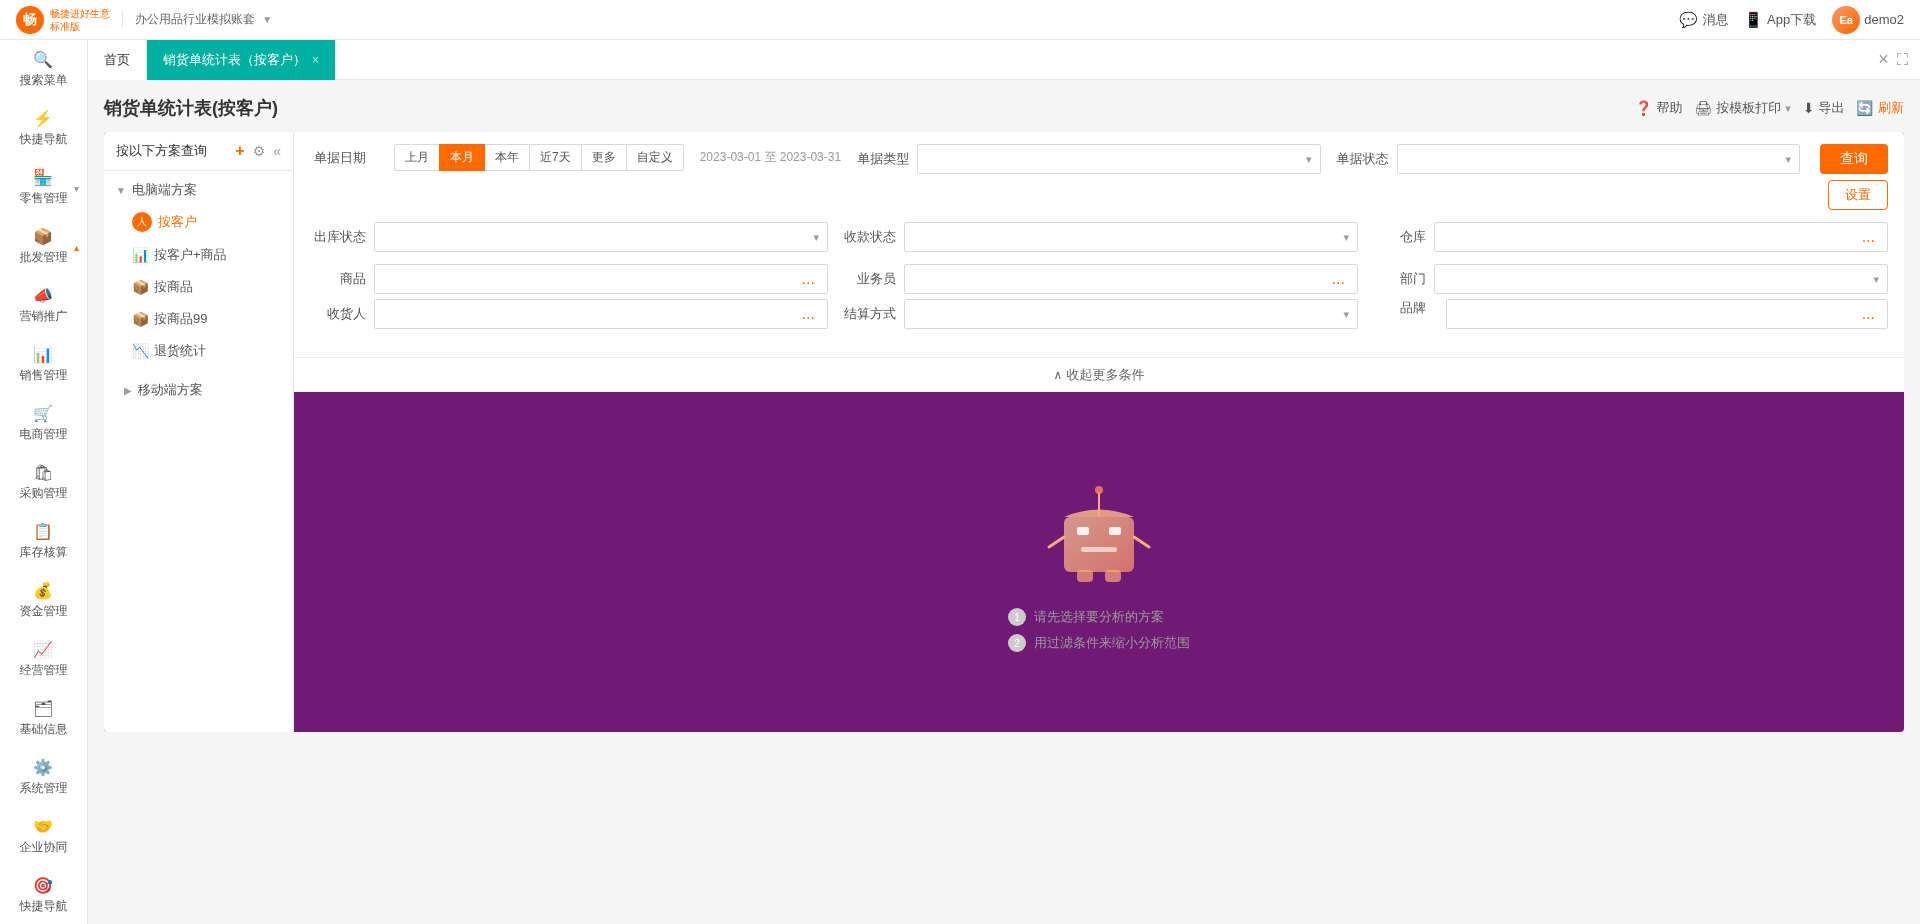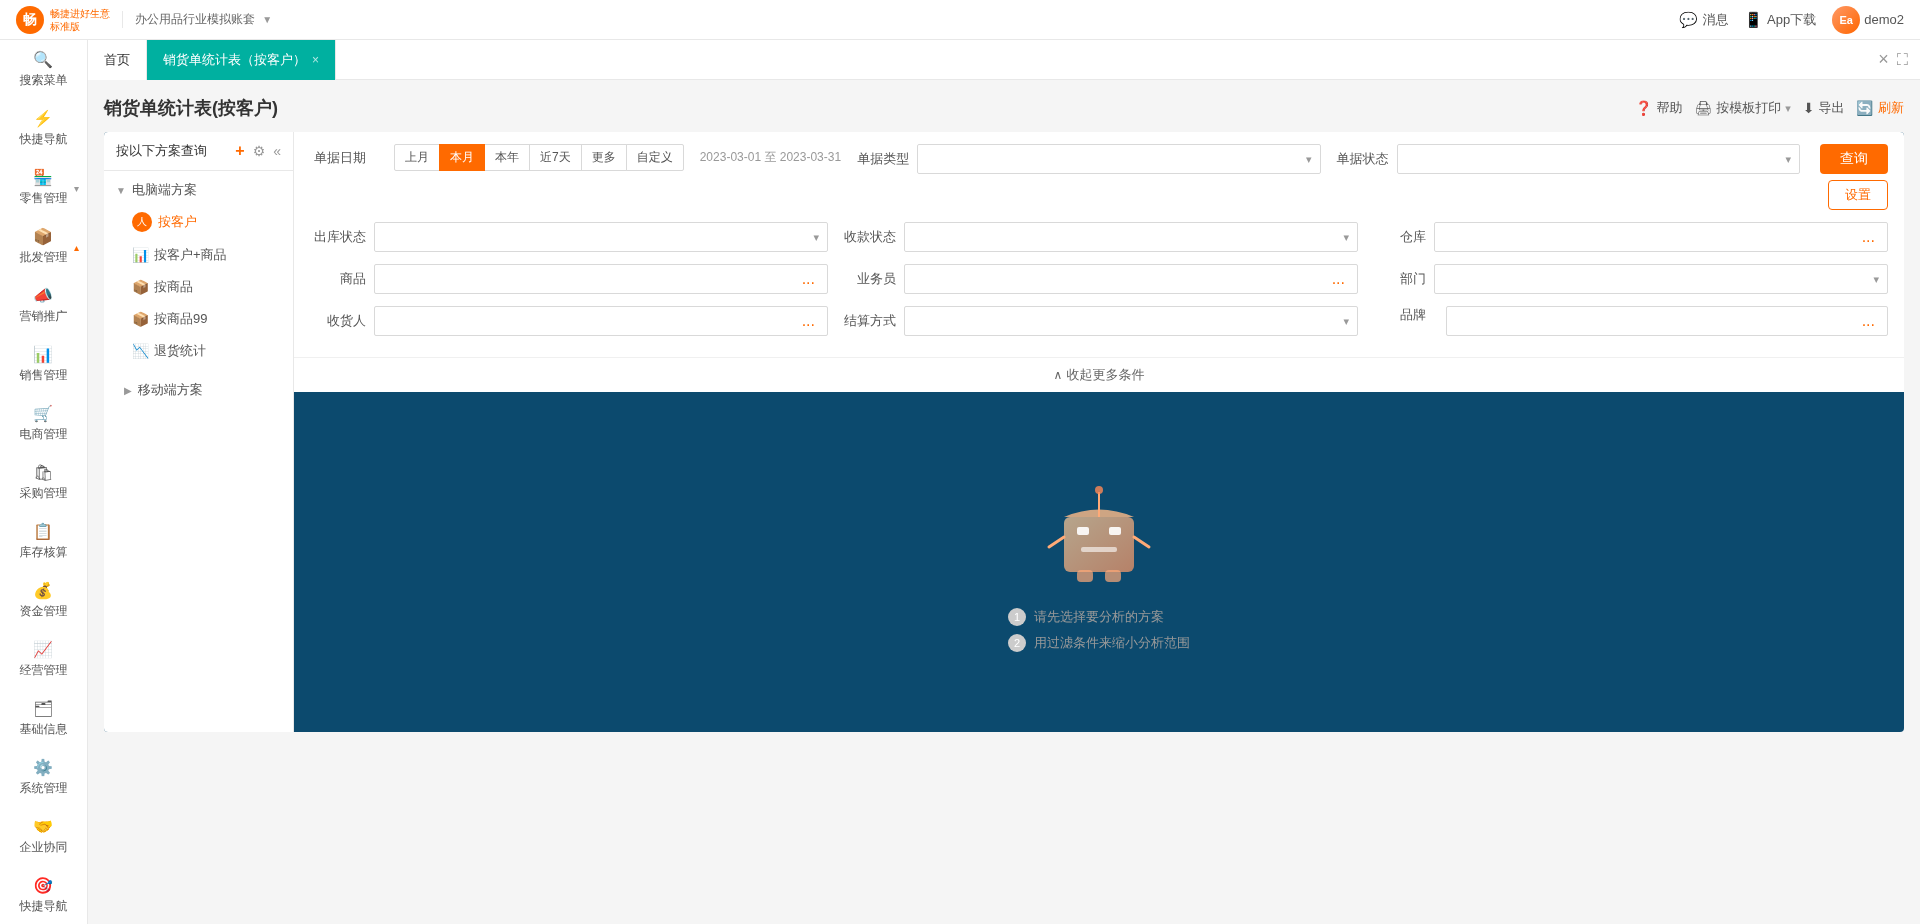--- a/index.html
+++ b/index.html
@@ -42,21 +42,21 @@
     .page-inner { padding: 16px; }
 
     
     .page-header { display: flex; align-items: center; justify-content: space-between; margin-bottom: 12px; }
     .page-title { font-size: 18px; font-weight: bold; color: #333; }
     .page-actions { display: flex; align-items: center; gap: 12px; }
     .page-action-btn { display: flex; align-items: center; gap: 4px; color: #555; font-size: 13px; cursor: pointer; }
     .refresh-btn { color: #ff6a00; }
 
     
-    .split-layout { display: flex; gap: 0; background: #0c4a6e; border-radius: 4px; overflow: hidden; min-height: 600px; }
+    .split-layout { display: flex; gap: 0; background: #701a75; border-radius: 4px; overflow: hidden; min-height: 600px; }
 
     
     .scheme-panel { width: 190px; border-right: 1px solid #e8e8e8; background: #fff; flex-shrink: 0; }
     .scheme-panel-header { display: flex; align-items: center; justify-content: space-between; padding: 10px 12px; border-bottom: 1px solid #e8e8e8; }
     .scheme-panel-title { font-size: 13px; color: #333; }
     .scheme-panel-icons { display: flex; align-items: center; gap: 8px; }
     .scheme-icon-btn { font-size: 14px; color: #999; cursor: pointer; }
     .scheme-group { padding: 4px 0; }
     .scheme-group-header { display: flex; align-items: center; padding: 6px 12px; cursor: pointer; color: #555; font-size: 13px; gap: 6px; }
     .scheme-group-arrow { font-size: 10px; color: #999; }
@@ -344,21 +344,21 @@
                   </div>
                   <div style="display:flex; align-items:center; gap:8px; flex:1;">
                     <span class="filter-label">仓库</span>
                     <div class="filter-select" style="flex:1;">
                       <span class="filter-select-text"></span>
                       <span class="filter-dots">...</span>
                     </div>
                   </div>
                 </div>
 
-                <div style="display:flex; align-items:center; gap:12px; margin-bottom:12px;">
+                <div style="display:flex; align-items:center; gap:12px; margin-bottom:5px;">
                   <div style="display:flex; align-items:center; gap:8px; flex:1;">
                     <span class="filter-label">商品</span>
                     <div class="filter-select" style="flex:1;">
                       <span class="filter-select-text"></span>
                       <span class="filter-dots">...</span>
                     </div>
                   </div>
                   <div style="display:flex; align-items:center; gap:8px; flex:1;">
                     <span class="filter-label">业务员</span>
                     <div class="filter-select" style="flex:1;">

